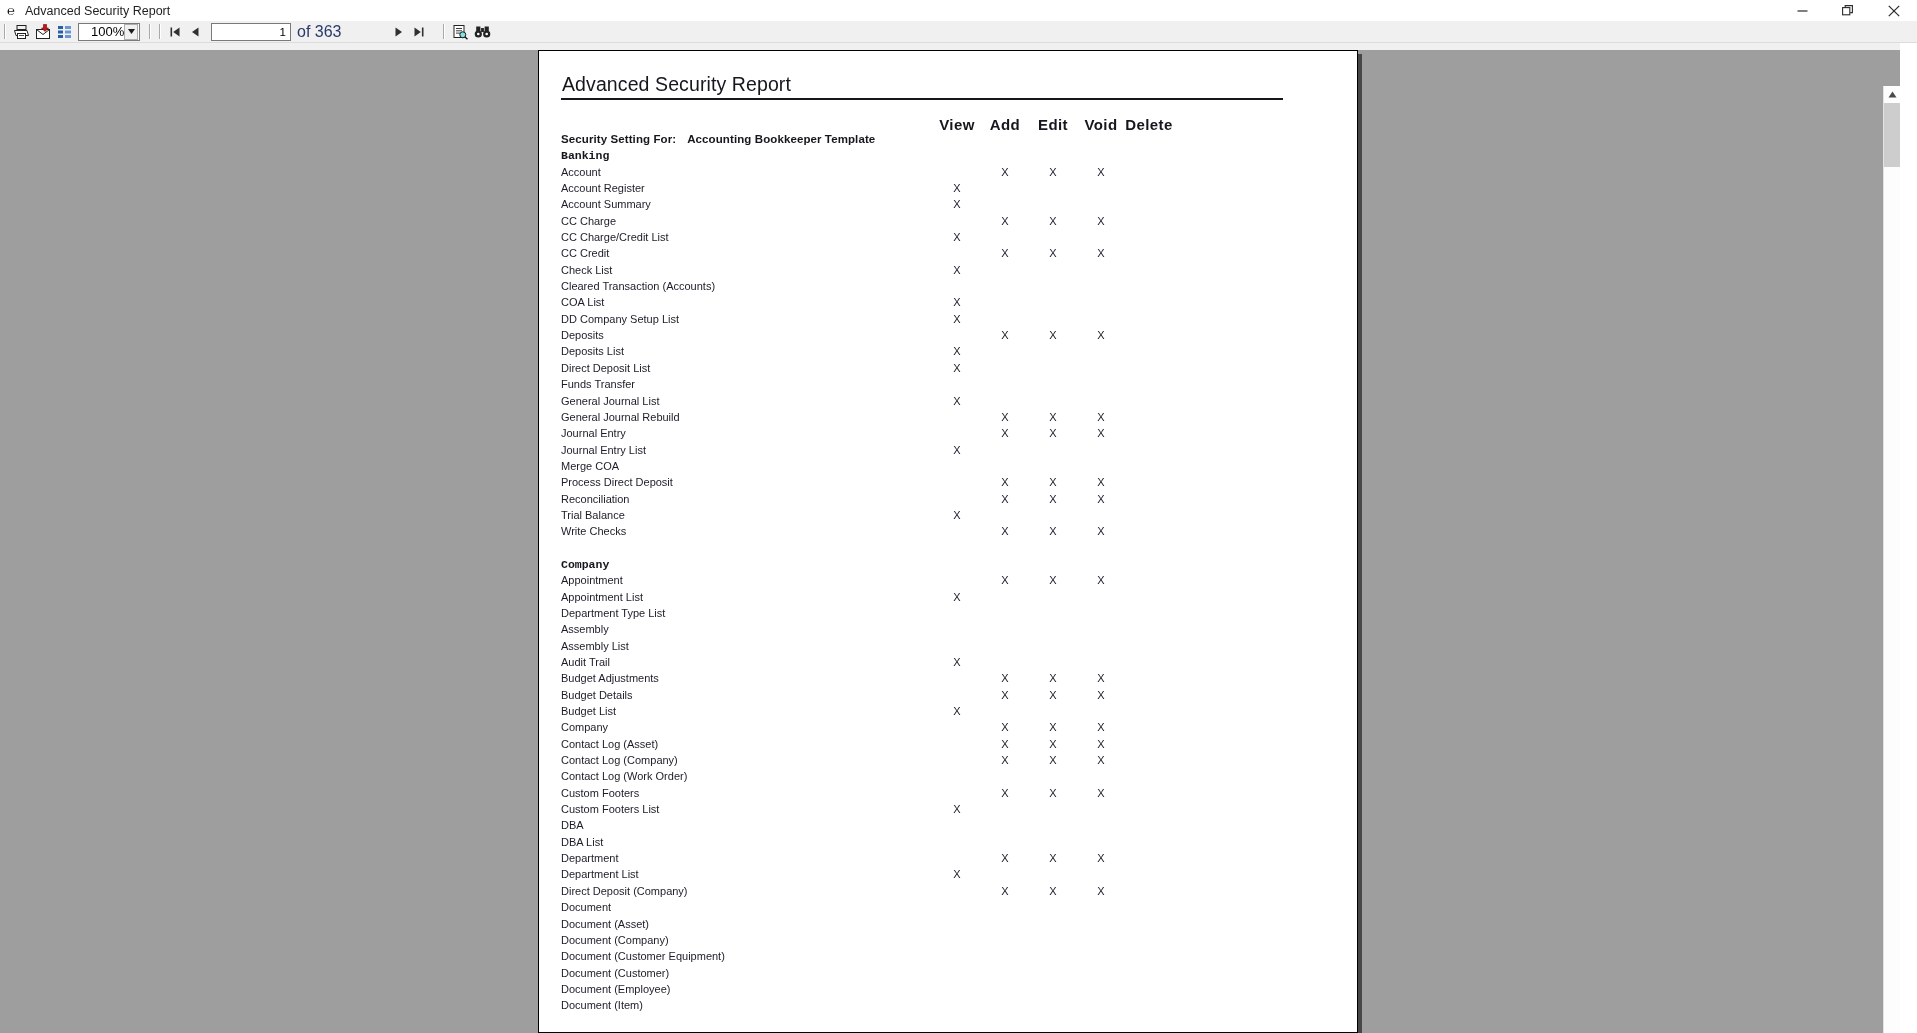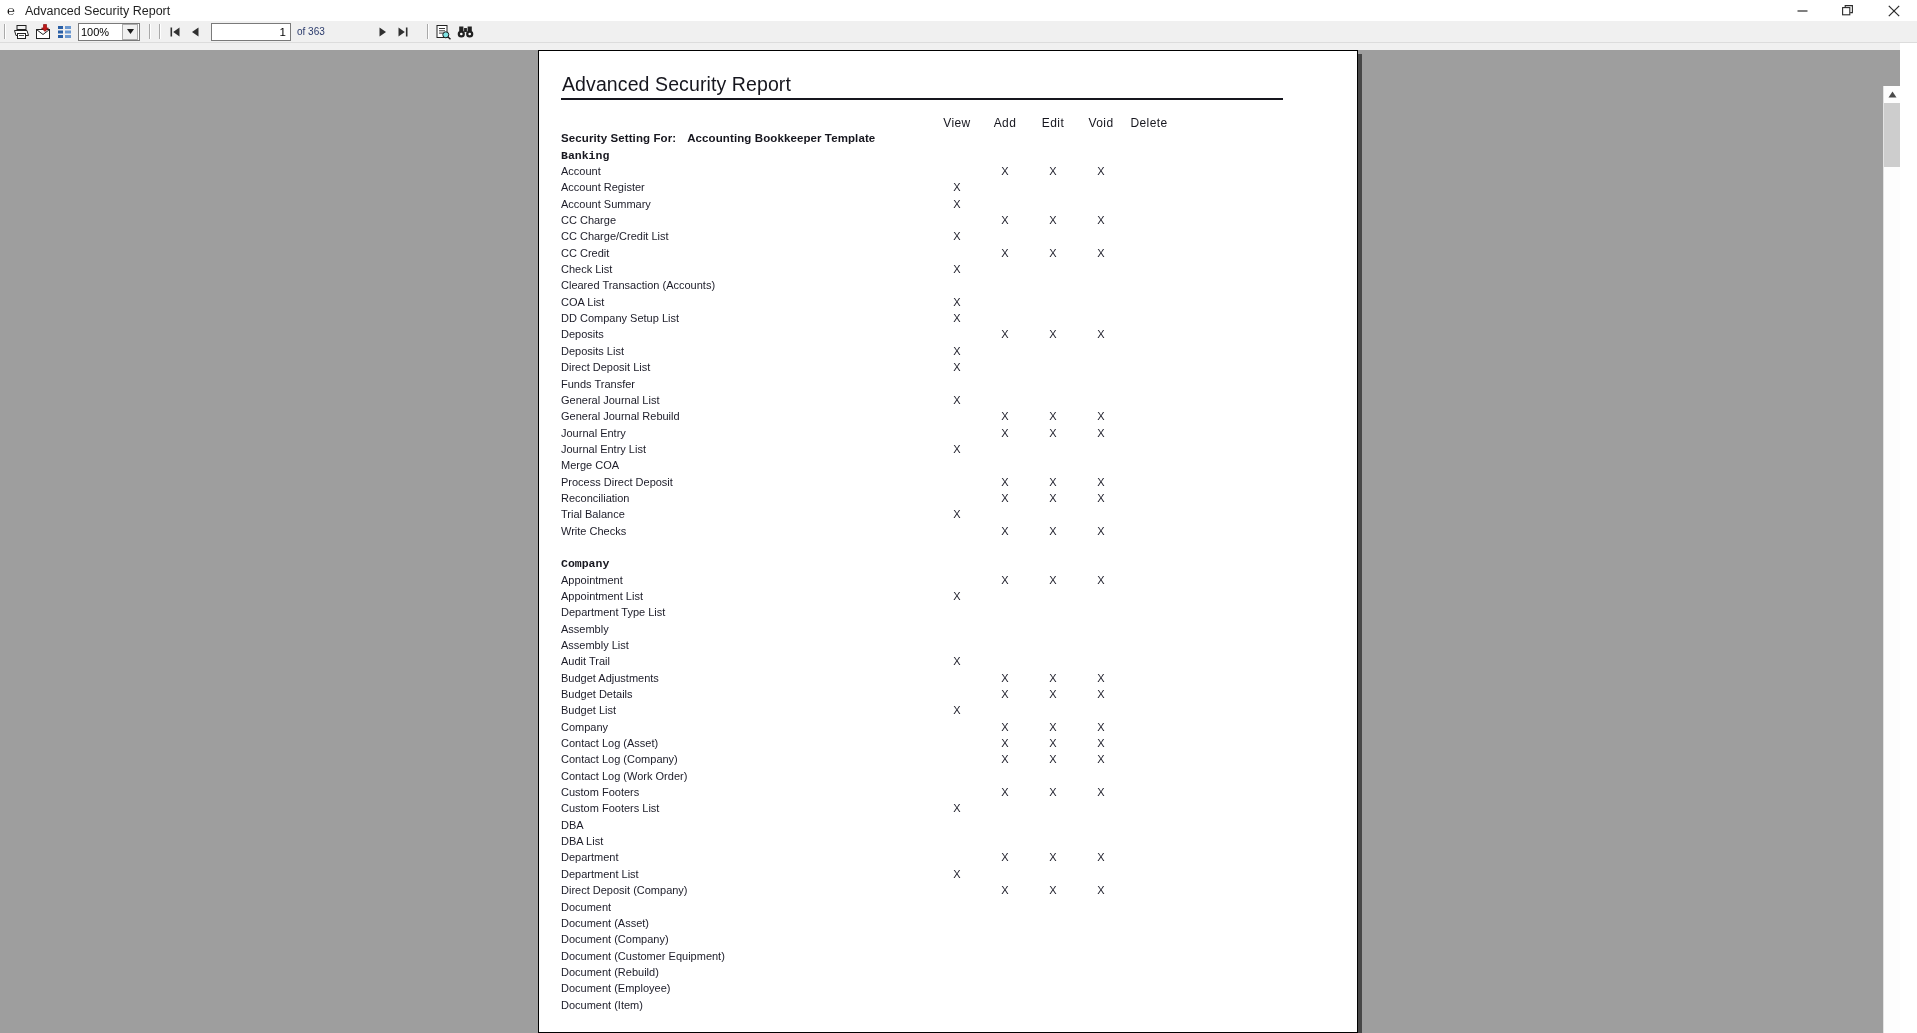--- a/index.html
+++ b/index.html
@@ -61,38 +61,38 @@
   }
   .tb-btn svg { display: block; }
   .zoom-combo {
     width: 62px; height: 18px;
     background: #ffffff;
     border: 1px solid #7a7a7a;
     display: flex; align-items: center;
     margin-left: 2px;
   }
   .zoom-combo .zv {
-    flex: 1; font-size: 11px; color: #000;
-    padding-left: 2px; line-height: 16px;
+    flex: 1; font-size: 13px; color: #000;
+    padding-left: 12px; line-height: 16px;
   }
   .zoom-combo .zbtn {
     width: 16px; height: 16px; margin-right: 1px;
     background: #f0f0f0;
     border: 1px solid #adadad;
     display: flex; align-items: center; justify-content: center;
   }
   .pagebox {
     width: 80px; height: 18px;
     background: #ffffff;
     border: 1px solid #7a7a7a;
     font-size: 11.5px; color: #000;
     text-align: right; padding-right: 4px; line-height: 16px;
   }
   .of-text {
-    font-size: 10px; color: #2a3a6b;
+    font-size: 16px; color: #2a3a6b;
     margin-left: 6px; white-space: nowrap;
   }
   .nav-btn {
     width: 20px; height: 20px;
     display: flex; align-items: center; justify-content: center;
   }
 
   
   .viewer {
     position: absolute; top: 43px; left: 0;
@@ -140,21 +140,21 @@
     width: 722px;
     font-size: 11px;
     table-layout: fixed;
   }
   table.sec-table td { padding: 0; height: 16.35px; vertical-align: top; }
   .col-label  { width: 372px; }
   .col-mark   { width: 48px; text-align: center; }
   .col-spacer { width: 110px; }
 
   .hdr-cell {
-    font-weight: normal; font-size: 12px;
+    font-weight: bold; font-size: 15px;
     text-align: center; color: #16161e;
     letter-spacing: 0.4px;
     height: 19px;
   }
   .setting-for {
     font-weight: bold; font-size: 11.5px;
     color: #16161e; white-space: nowrap;
     letter-spacing: 0.1px;
   }
   .setting-for .sf-value {
@@ -778,21 +778,21 @@
             <tr>
               <td class="row-label">Document (Customer Equipment)</td>
               <td class="col-mark mark"></td>
               <td class="col-mark mark"></td>
               <td class="col-mark mark"></td>
               <td class="col-mark mark"></td>
               <td class="col-mark mark"></td>
               <td></td>
             </tr>
             <tr>
-              <td class="row-label">Document (Rebuild)</td>
+              <td class="row-label">Document (Customer)</td>
               <td class="col-mark mark"></td>
               <td class="col-mark mark"></td>
               <td class="col-mark mark"></td>
               <td class="col-mark mark"></td>
               <td class="col-mark mark"></td>
               <td></td>
             </tr>
             <tr>
               <td class="row-label">Document (Employee)</td>
               <td class="col-mark mark"></td>

